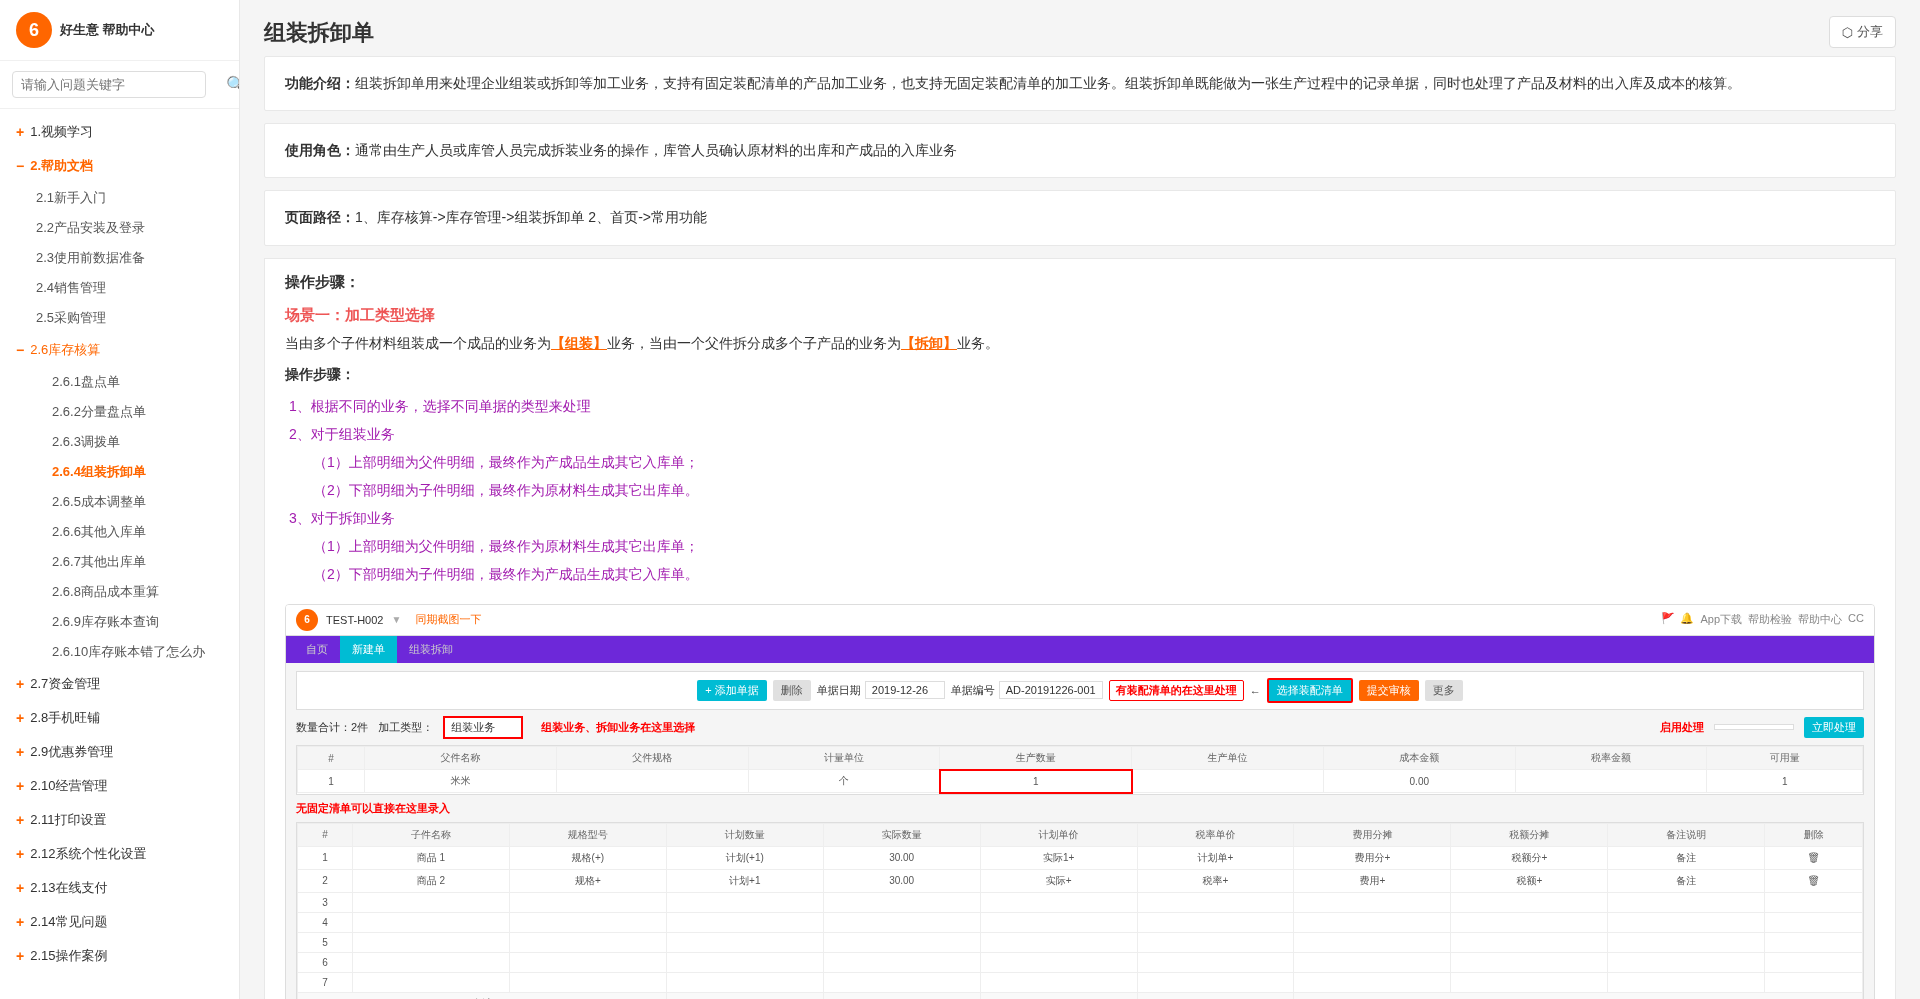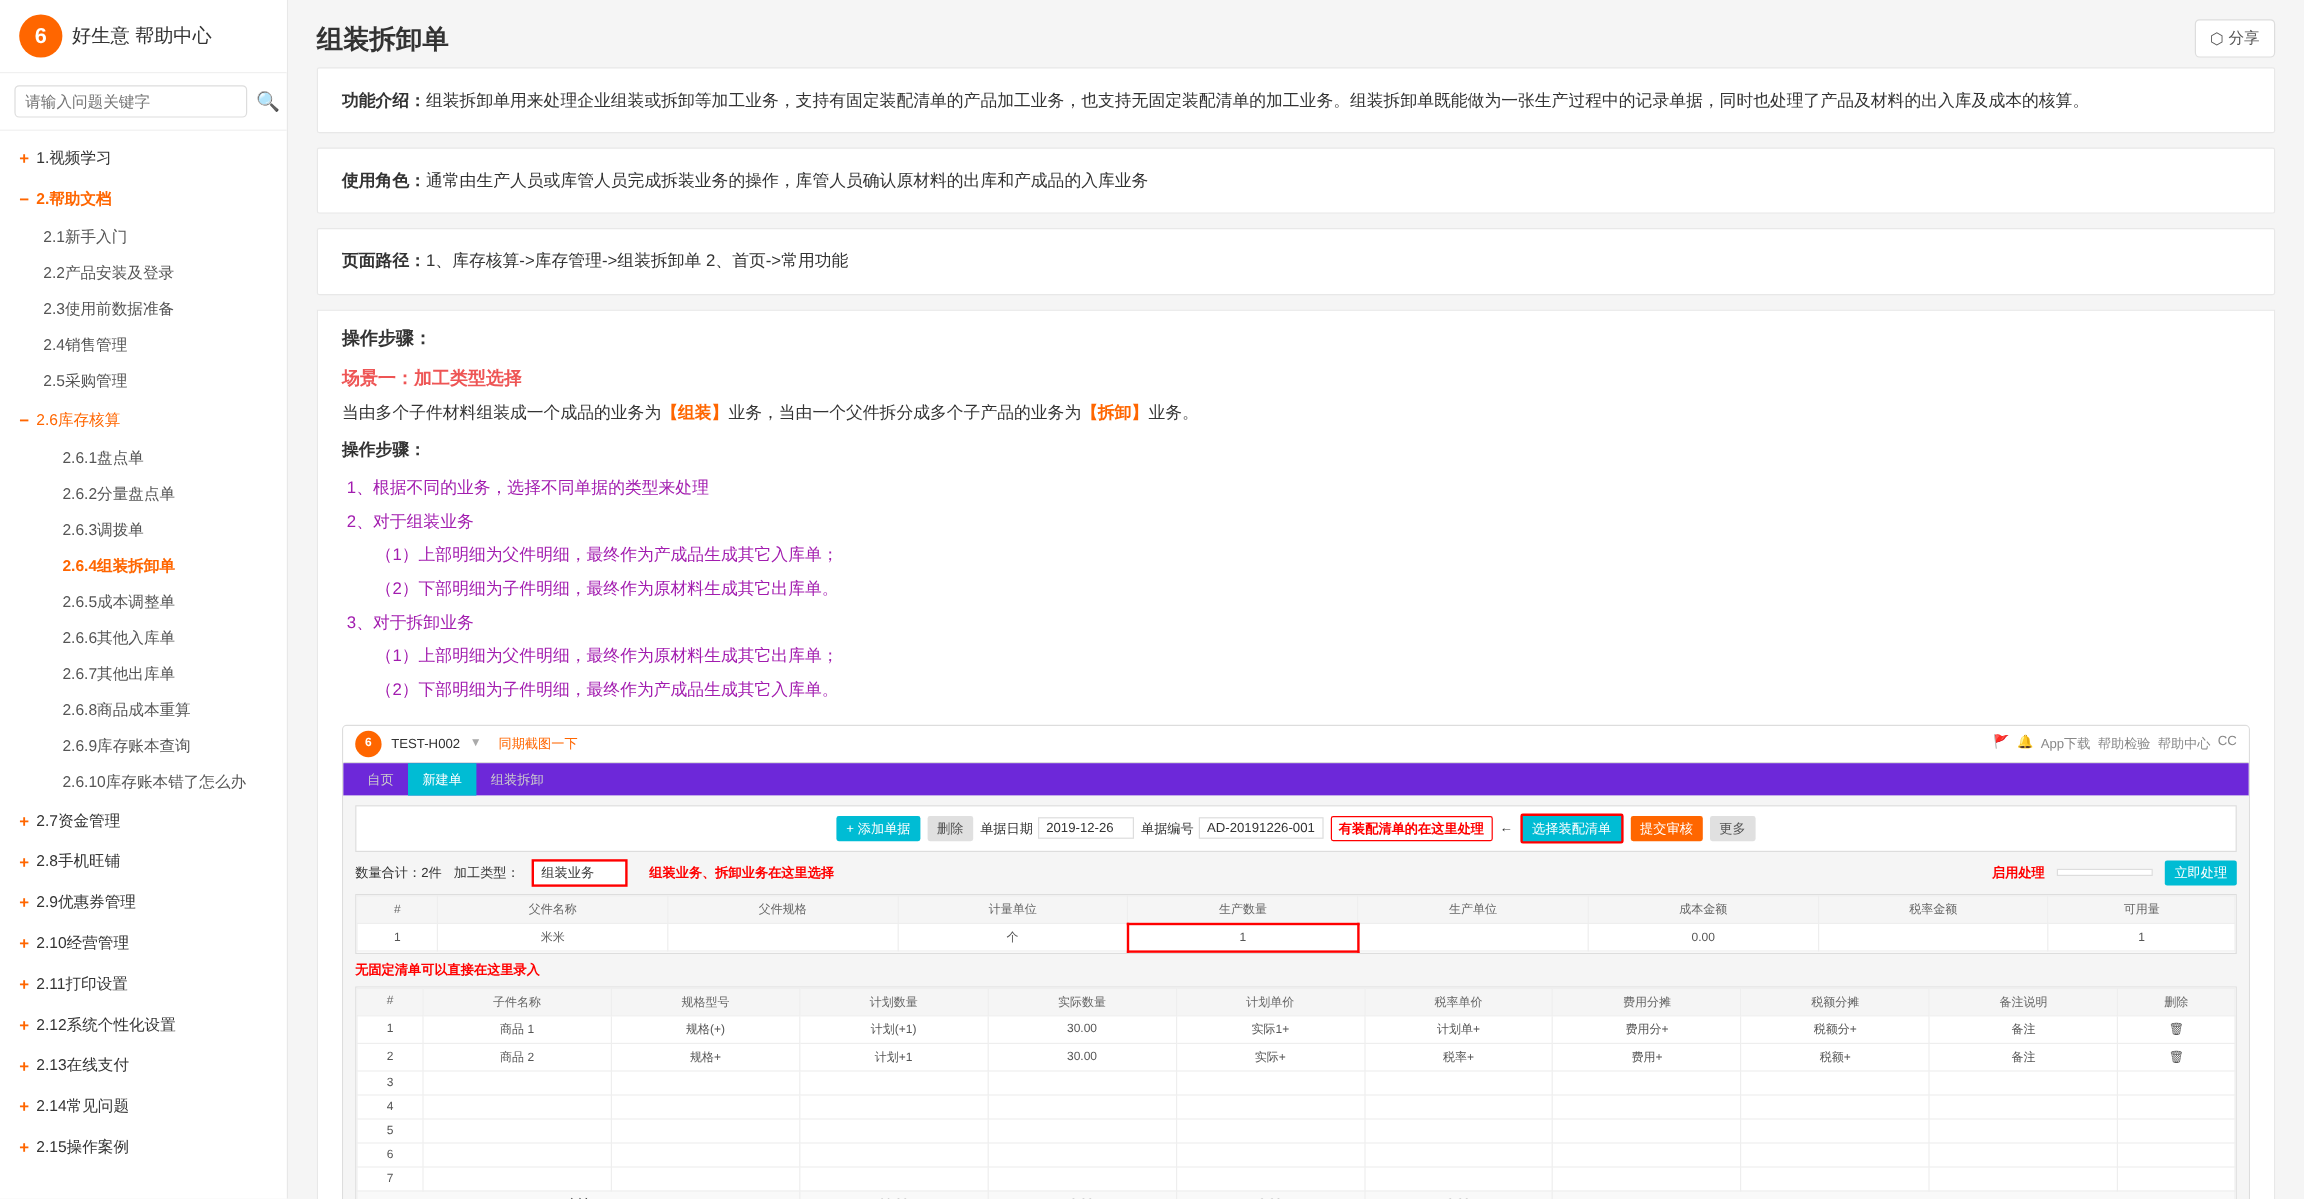--- a/index.html
+++ b/index.html
@@ -33,31 +33,31 @@
       display: flex;
       align-items: center;
       justify-content: center;
       color: #fff;
       font-weight: bold;
       font-size: 18px;
       margin-right: 8px;
     }
 
     .logo-text {
-      font-size: 16px;
-      font-weight: normal;
+      font-size: 13px;
+      font-weight: bold;
       color: #333;
     }
 
     .search-box {
       padding: 10px 12px;
       border-bottom: 1px solid #f0f0f0;
       display: flex;
       align-items: center;
-      gap: 8px;
+      gap: 20px;
     }
 
     .search-input {
       flex: 1;
       border: 1px solid #ddd;
       border-radius: 4px;
       padding: 5px 8px;
       font-size: 13px;
       outline: none;
       color: #999;
@@ -189,20 +189,21 @@
       padding-left: 4px;
     }
 
     .sub-step {
       padding-left: 24px;
     }
 
     .highlight {
       color: #f60;
       font-weight: bold;
+      text-decoration: underline;
     }
 
     .screenshot-container {
       margin-top: 14px;
       border: 1px solid #ddd;
       border-radius: 4px;
       overflow: hidden;
       background: #f0f0f0;
       position: relative;
     }

